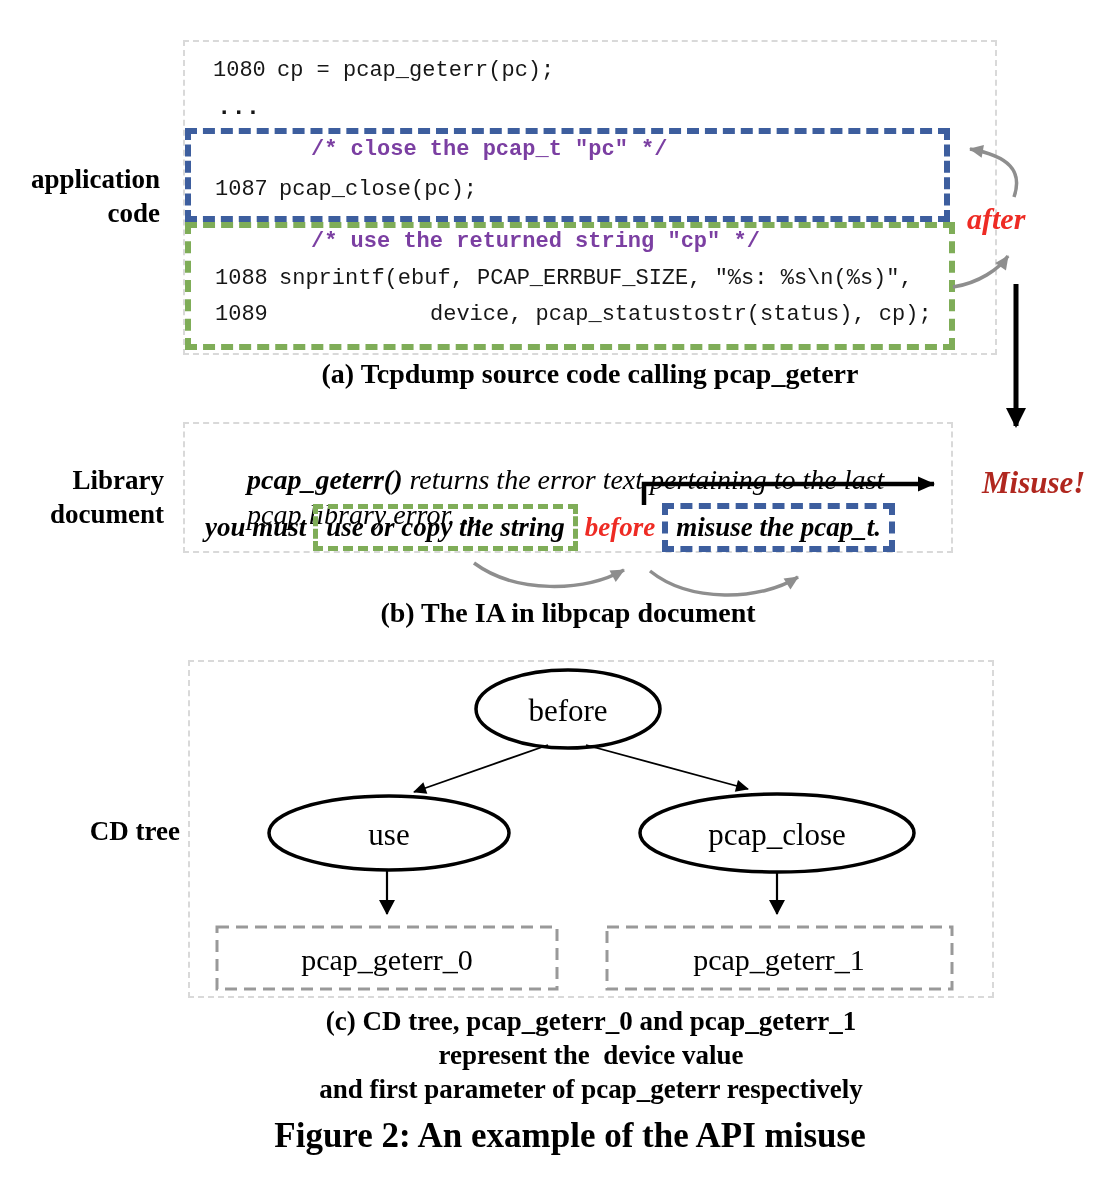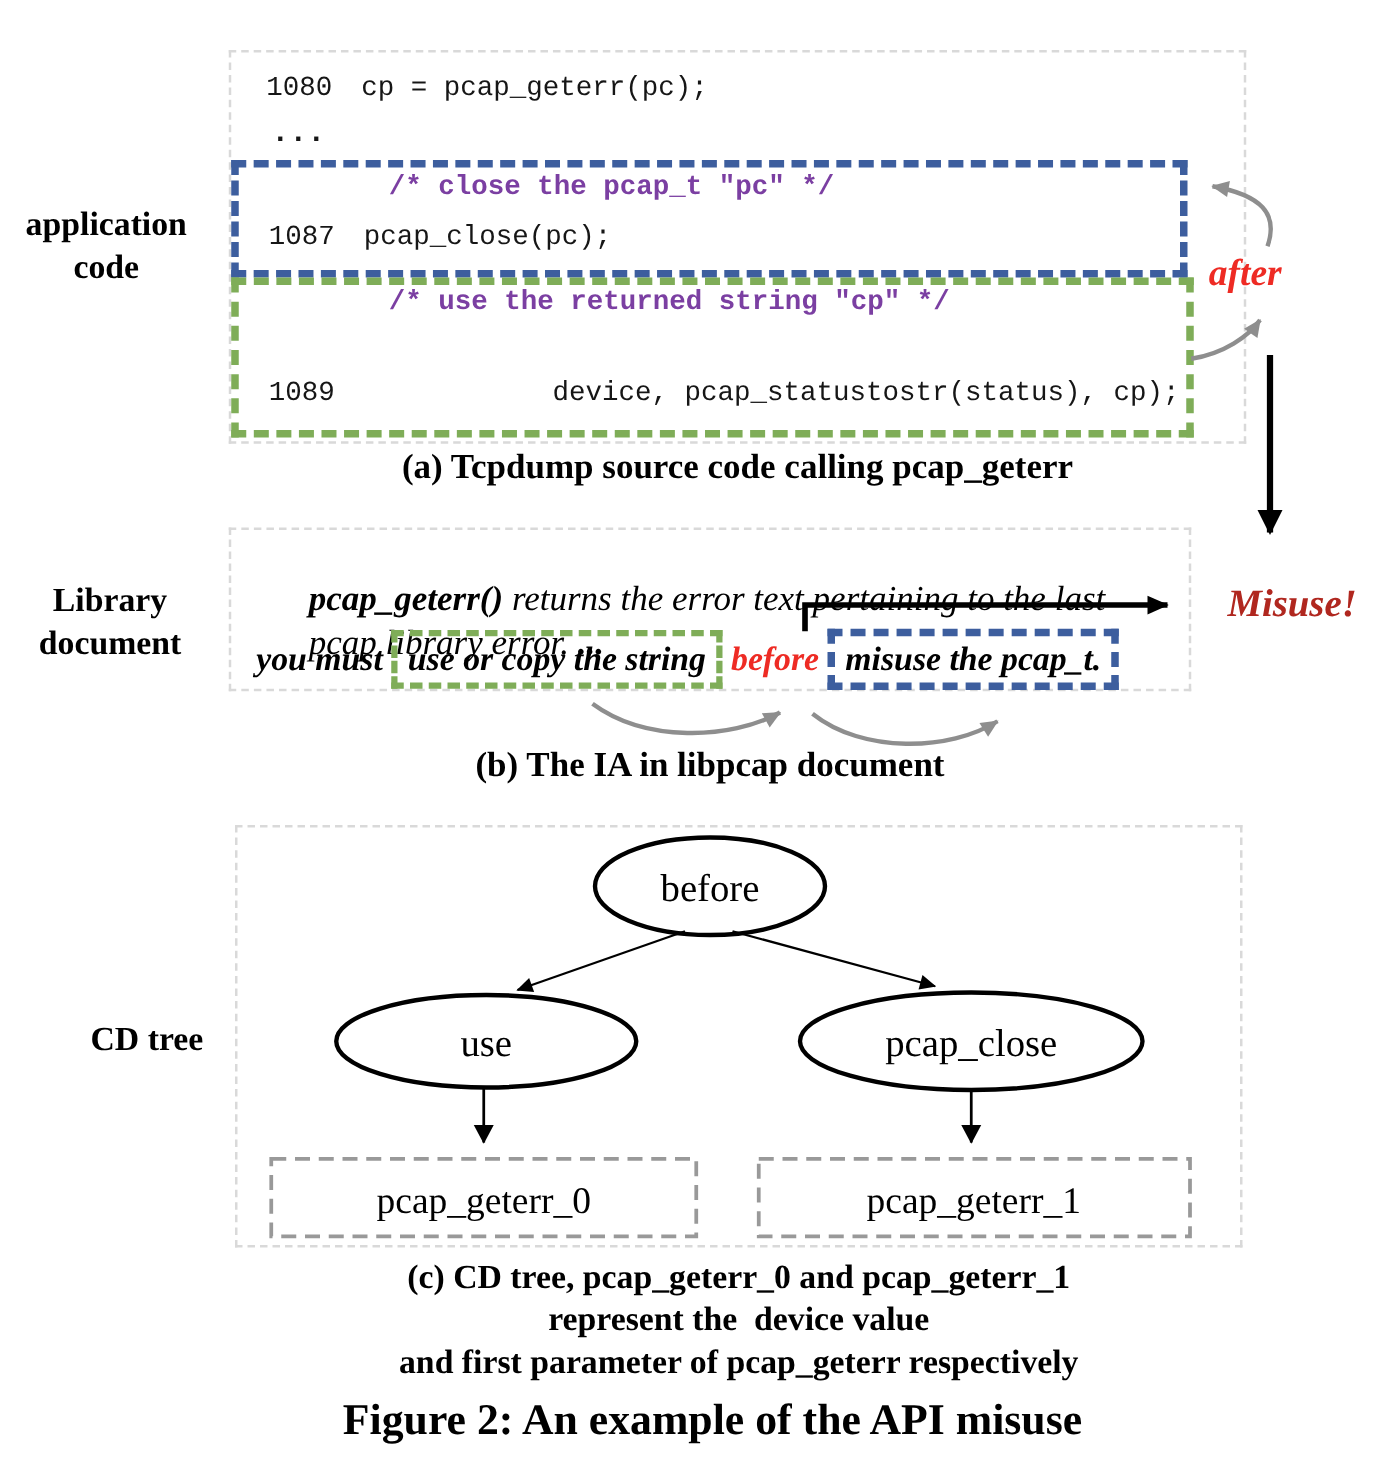--- a/index.html
+++ b/index.html
@@ -1,27 +1,27 @@
 <!DOCTYPE html>
 <html><head>
 <meta charset="utf-8">
 <style>
   * { margin:0; padding:0; box-sizing:border-box; }
   html,body { background:#ffffff; }
   .canvas { position:relative; width:1100px; height:1182px; background:#fff;
             font-family:"Liberation Serif", serif; overflow:hidden; }
   .abs { position:absolute; }
 
-  .side-label { font-weight:bold; font-size:27px; line-height:34px; text-align:center; color:#000; }
+  .side-label { font-weight:bold; font-size:27px; line-height:34px; text-align:right; color:#000; }
 
   .dash-outer { border:2px dashed #d9d9d9; background:transparent; }
 
   .code-font { font-family:"Liberation Mono", monospace; font-size:22px; color:#161616; white-space:pre; }
   .code-row { display:flex; }
-  .code-row .num { width:56px; margin-right:20px; }
+  .code-row .num { width:56px; margin-right:8px; }
   .comment { font-family:"Liberation Mono", monospace; font-weight:bold; font-size:22px;
              color:#7b3fa2; white-space:pre; }
   .ellipsis-a { font-family:"Liberation Mono", monospace; font-weight:bold; font-size:24px; color:#161616; }
 
   .blue-box  { border:6px dashed #3d5e9e; }
   .green-box { border:6px dashed #7fad58; }
 
   .caption { font-weight:bold; font-size:28px; color:#000; text-align:center; white-space:pre-wrap; }
   .caption-sm { font-size:27px; }
   .fig-caption { font-weight:bold; font-size:35px; color:#000; text-align:center; }
@@ -59,20 +59,23 @@
 
     <div class="abs blue-box" style="left:0px; top:86px; width:765px; height:94px;">
       <div class="abs comment" style="left:120px; top:3px;">/* close the pcap_t "pc" */</div>
       <div class="abs code-row code-font" style="left:24px; top:43px;">
         <span class="num">1087</span><span>pcap_close(pc);</span>
       </div>
     </div>
 
     <div class="abs green-box" style="left:0px; top:180px; width:770px; height:128px;">
       <div class="abs comment" style="left:120px; top:1px;">/* use the returned string "cp" */</div>
+      <div class="abs code-row code-font" style="left:24px; top:38px;">
+        <span class="num">1088</span><span>snprintf(ebuf, PCAP_ERRBUF_SIZE, "%s: %s\n(%s)",</span>
+      </div>
       <div class="abs code-row code-font" style="left:24px; top:74px;">
         <span class="num">1089</span><span style="margin-left:151px;">device, pcap_statustostr(status), cp);</span>
       </div>
     </div>
   </div>
 
   <div class="abs rel-red after-label" style="left:967px; top:202px;">after</div>
 
   <div class="abs caption" style="left:183px; top:358px; width:814px;">(a) Tcpdump source code calling pcap_geterr</div>
 

